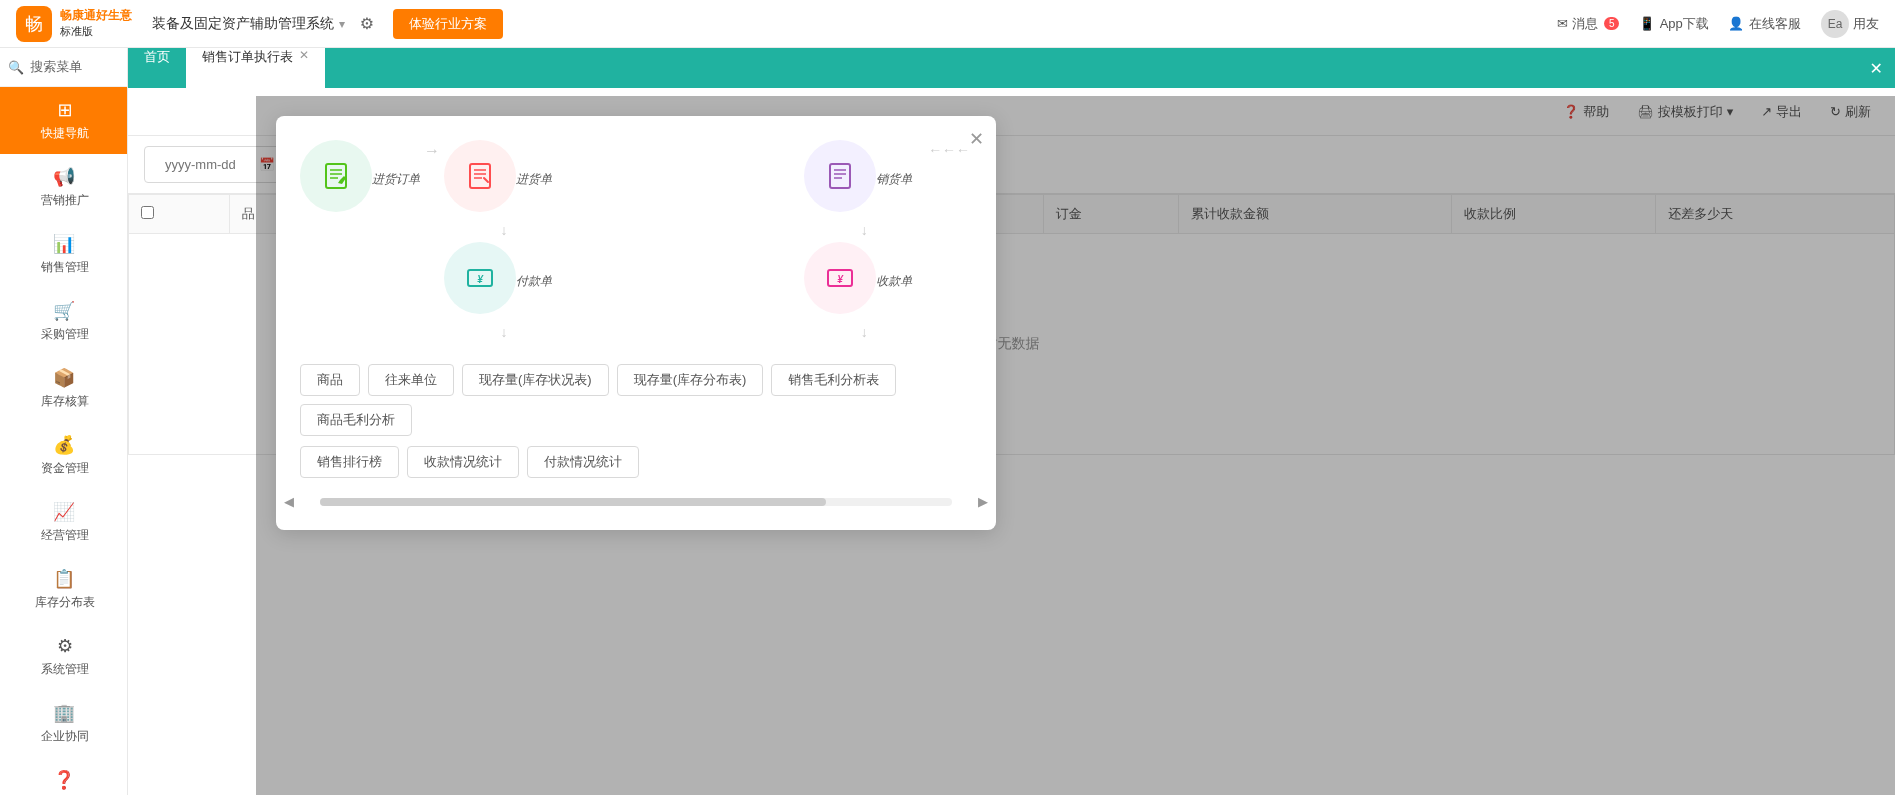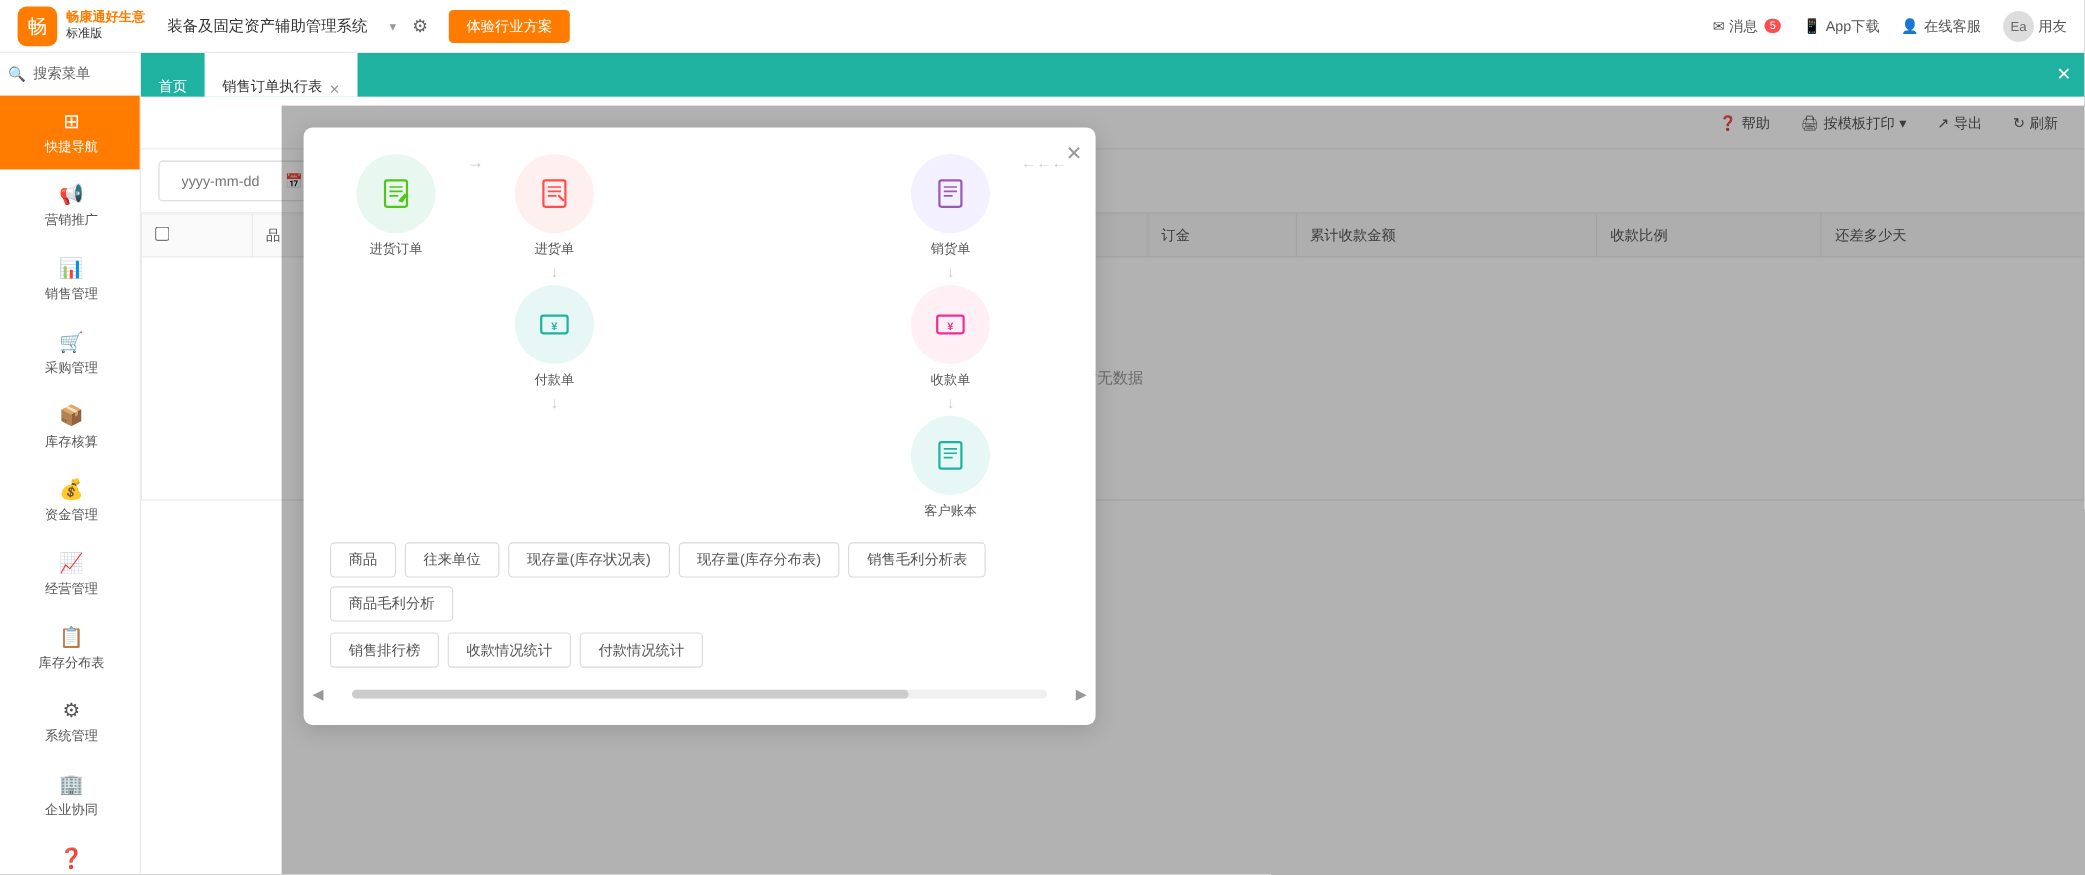--- a/index.html
+++ b/index.html
@@ -10,39 +10,39 @@
     .top-bar { height: 48px; background: #fff; display: flex; align-items: center; padding: 0 16px; border-bottom: 1px solid #e8e8e8; flex-shrink: 0; }
     .main-area { display: flex; flex: 1; overflow: hidden; }
     .sidebar { width: 128px; background: #fff; border-right: 1px solid #e8e8e8; flex-shrink: 0; display: flex; flex-direction: column; }
     .content-area { flex: 1; display: flex; flex-direction: column; overflow: hidden; }
 
     
     .logo-area { display: flex; align-items: center; gap: 8px; width: 128px; flex-shrink: 0; }
     .logo-icon { width: 36px; height: 36px; background: #ff7c00; border-radius: 8px; display: flex; align-items: center; justify-content: center; color: white; font-size: 18px; }
     .logo-text { font-size: 11px; color: #333; line-height: 1.4; }
     .logo-text .line1 { color: #ff7c00; font-weight: bold; font-size: 12px; }
-    .system-title { display: flex; align-items: center; gap: 20px; margin-left: 8px; justify-content: space-between; }
+    .system-title { display: flex; align-items: center; gap: 5px; margin-left: 8px; justify-content: space-between; }
     .system-title span { font-size: 14px; color: #333; }
     .system-title .chevron { color: #999; font-size: 12px; }
     .gear-btn { width: 28px; height: 28px; display: flex; align-items: center; justify-content: center; cursor: pointer; color: #666; font-size: 16px; margin-left: 8px; }
     .trial-btn { background: #ff7c00; color: white; border: none; border-radius: 4px; padding: 6px 16px; cursor: pointer; font-size: 13px; margin-left: 12px; }
     .top-right { margin-left: auto; display: flex; align-items: center; gap: 20px; }
     .top-right-item { display: flex; align-items: center; gap: 4px; cursor: pointer; color: #555; font-size: 13px; }
     .badge { background: #ff4d4f; color: white; border-radius: 10px; font-size: 10px; padding: 1px 5px; margin-left: 2px; }
     .user-avatar { width: 28px; height: 28px; background: #ddd; border-radius: 50%; display: flex; align-items: center; justify-content: center; font-size: 12px; color: #666; }
 
     
     .sidebar-search { padding: 10px 8px; border-bottom: 1px solid #f0f0f0; display: flex; align-items: center; gap: 6px; cursor: pointer; color: #666; }
     .sidebar-item { display: flex; flex-direction: column; align-items: center; padding: 12px 4px; cursor: pointer; color: #555; font-size: 12px; gap: 4px; border-left: 3px solid transparent; }
     .sidebar-item .si-icon { font-size: 18px; }
     .sidebar-item.quick-nav { background: #ff7c00; color: white; border-left-color: transparent; }
 
     
     .tab-bar { height: 40px; background: #20b2a0; display: flex; align-items: center; flex-shrink: 0; }
-    .tab { height: 40px; display: flex; align-items: flex-end; padding: 0 16px; cursor: pointer; color: rgba(255,255,255,0.8); font-size: 13px; gap: 6px; }
+    .tab { height: 40px; display: flex; align-items: flex-start; padding: 0 16px; cursor: pointer; color: rgba(255,255,255,0.8); font-size: 13px; gap: 6px; }
     .tab.active { background: #fff; color: #333; }
     .tab-close { font-size: 12px; color: #999; cursor: pointer; }
     .tab-home { color: white; }
 
     
     .content-toolbar { height: 48px; background: #fff; display: flex; align-items: center; padding: 0 16px; gap: 12px; border-bottom: 1px solid #e8e8e8; flex-shrink: 0; justify-content: flex-end; }
     .toolbar-btn { display: flex; align-items: center; gap: 4px; cursor: pointer; color: #555; font-size: 13px; padding: 4px 8px; }
 
     
     .filter-row { background: #fff; padding: 10px 16px; display: flex; align-items: center; gap: 4px; border-bottom: 1px solid #e8e8e8; flex-shrink: 0; flex-wrap: wrap; }
@@ -61,21 +61,21 @@
     .data-table td { border: 1px solid #e8e8e8; padding: 10px 12px; color: #333; font-size: 13px; }
     .empty-state { display: flex; align-items: center; justify-content: center; height: 200px; color: #999; font-size: 14px; }
 
     
     .modal-overlay { position: absolute; top: 48px; left: 128px; right: 0; bottom: 0; background: rgba(0,0,0,0.3); z-index: 100; display: flex; align-items: flex-start; justify-content: flex-start; }
     .modal { background: #fff; border-radius: 8px; width: 720px; margin: 20px; padding: 24px; position: relative; box-shadow: 0 4px 20px rgba(0,0,0,0.15); max-height: calc(100% - 40px); overflow-y: auto; }
     .modal-close { position: absolute; top: 12px; right: 12px; cursor: pointer; color: #999; font-size: 18px; background: none; border: none; }
 
     
     .flow-section { margin-bottom: 20px; }
-    .flow-node { display: flex; flex-direction: column; align-items: center; width: 120px; }
+    .flow-node { display: flex; flex-direction: row; align-items: center; width: 120px; font-style: italic; }
     .flow-circle { width: 72px; height: 72px; border-radius: 50%; display: flex; align-items: center; justify-content: center; font-size: 28px; margin-bottom: 6px; }
     .flow-circle.green { background: #e8f8f0; color: #52c41a; }
     .flow-circle.red { background: #fff0f0; color: #ff4d4f; }
     .flow-circle.purple { background: #f3f0ff; color: #9b59b6; }
     .flow-circle.orange { background: #fff7e6; color: #ff9500; }
     .flow-circle.teal { background: #e6f7f5; color: #20b2a0; }
     .flow-circle.pink { background: #fff0f5; color: #eb2f96; }
     .flow-label { font-size: 12px; color: #555; text-align: center; }
     .flow-arrow { color: #ccc; font-size: 16px; margin: 0 4px; padding-bottom: 24px; }
     .flow-arrow-down { color: #ccc; font-size: 14px; text-align: center; margin: 4px 0; }
@@ -334,31 +334,20 @@
                     <svg width="32" height="32" viewBox="0 0 32 32" fill="none">
                       <rect x="4" y="8" width="24" height="16" rx="2" stroke="#eb2f96" stroke-width="2" fill="none"></rect>
                       <text x="16" y="21" text-anchor="middle" fill="#eb2f96" font-size="10" font-weight="bold">¥</text>
                     </svg>
                   </div>
                   <span class="flow-label">收款单</span>
                 </div>
 
                 <div class="flow-arrow-down">↓</div>
 
-                <div class="flow-node">
-                  <div class="flow-circle teal">
-                    <svg width="32" height="32" viewBox="0 0 32 32" fill="none">
-                      <rect x="6" y="4" width="20" height="24" rx="2" stroke="#20b2a0" stroke-width="2" fill="none"></rect>
-                      <line x1="10" y1="10" x2="22" y2="10" stroke="#20b2a0" stroke-width="1.5"></line>
-                      <line x1="10" y1="14" x2="22" y2="14" stroke="#20b2a0" stroke-width="1.5"></line>
-                      <line x1="10" y1="18" x2="18" y2="18" stroke="#20b2a0" stroke-width="1.5"></line>
-                    </svg>
-                  </div>
-                  <span class="flow-label">客户账本</span>
-                </div>
               </div>
 
               <div class="flow-dashed" style="padding-bottom: 24px;">← ← ←</div>
 
             </div>
           </div>
 
           <div class="flow-section">
             <div class="common-btns">
               <button class="common-btn">商品</button>

